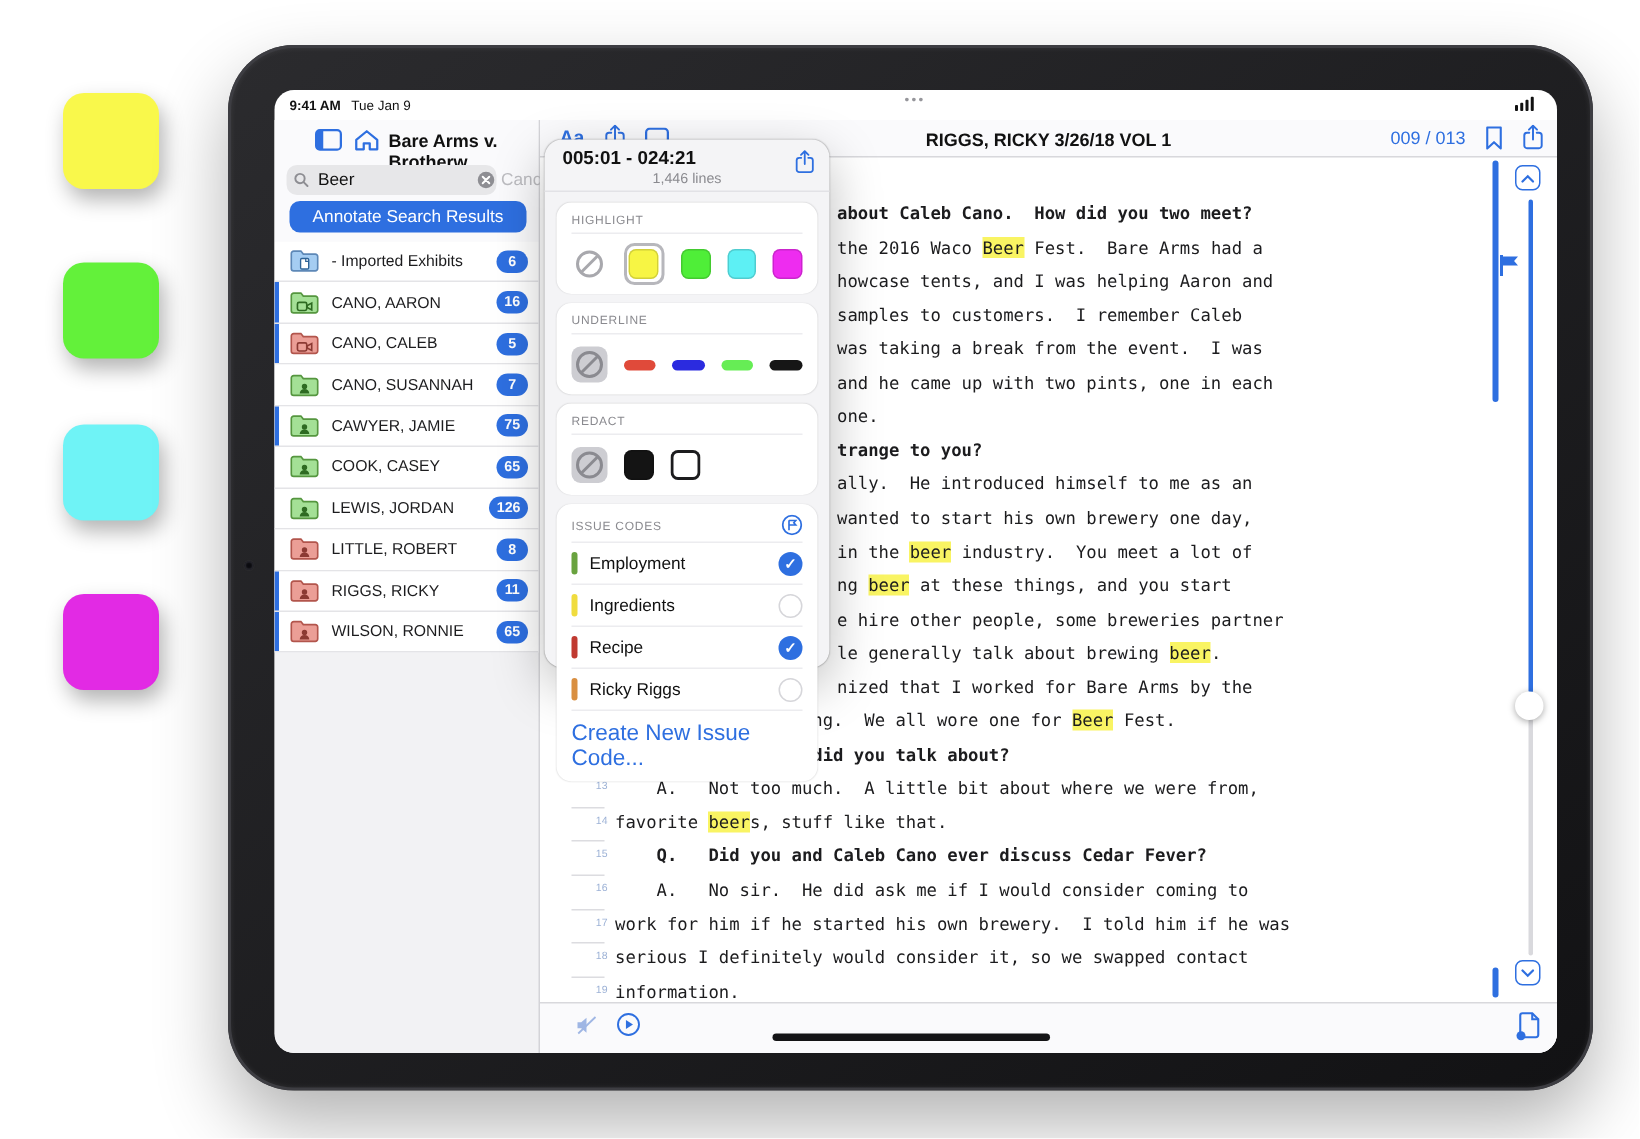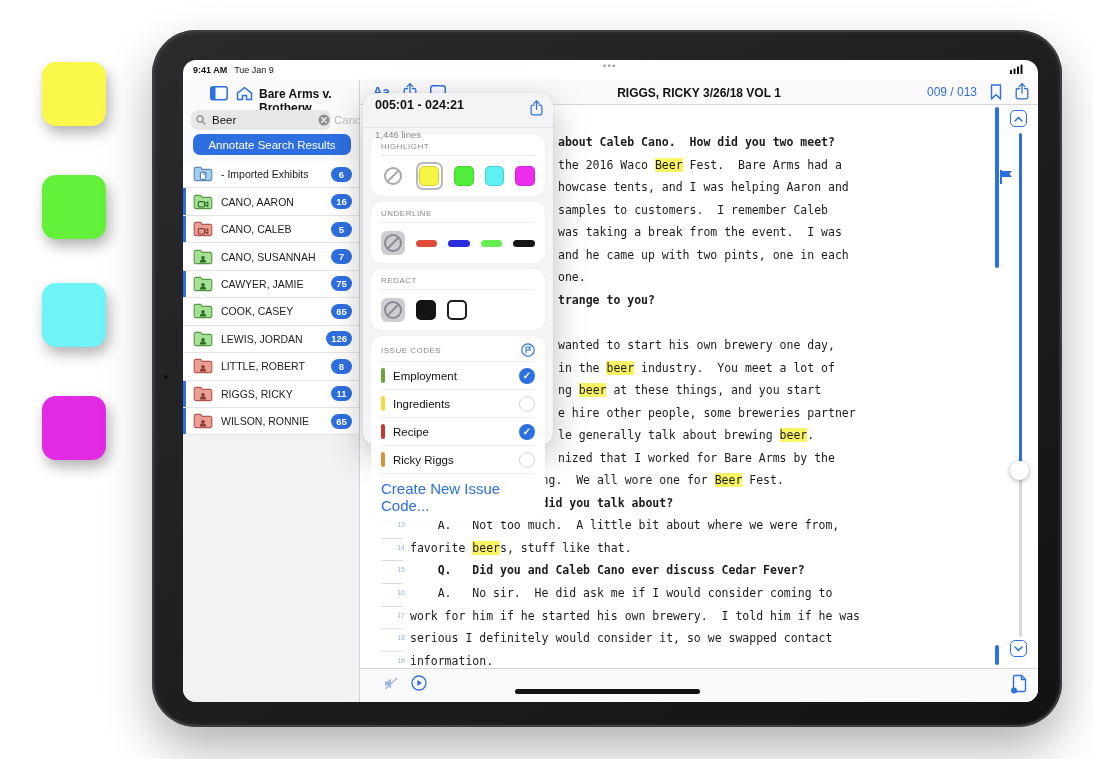--- a/index.html
+++ b/index.html
@@ -87,21 +87,21 @@
   .bb-left{position:absolute;left:24px;top:6px;display:flex;gap:12px;align-items:center;}
   .homebar{position:absolute;left:155px;top:20px;width:185px;height:5px;border-radius:3px;background:#141416;}
   .bb-right{position:absolute;right:10px;top:5px;}
 
   
   .popover{position:absolute;left:180px;top:33px;width:190px;height:352px;background:#f4f4f6;
       border-radius:12px;box-shadow:0 12px 34px rgba(0,0,0,.26), 0 0 1px rgba(0,0,0,.25);
       z-index:9;box-sizing:border-box;}
   .pp-head{position:relative;height:35px;border-bottom:1px solid #e2e2e6;padding:5px 12px 0;box-sizing:border-box;}
   .pp-range{font-size:12.5px;font-weight:bold;color:#111;}
-  .pp-lines{font-size:9.5px;color:#8a8a8f;margin-top:17px;}
+  .pp-lines{font-size:9.5px;color:#8a8a8f;margin-top:2px;text-align:center;}
   .pp-share{position:absolute;right:10px;top:7px;}
   .pp-body{padding:7px 8px 0;display:flex;flex-direction:column;gap:6px;}
   .pp-card{background:#fff;border-radius:10px;padding:7px 10px 7px;box-shadow:0 0 1px rgba(0,0,0,.12);}
   .pp-label{font-size:8px;letter-spacing:.5px;color:#8a8a8f;border-bottom:1px solid #ececef;
       padding-bottom:4px;}
   .sw-row{display:flex;align-items:center;gap:11px;margin-top:7px;height:26px;}
   .swatch{width:20px;height:20px;border-radius:5px;box-shadow:inset 0 0 0 1px rgba(0,0,0,.15);}
   .sel-ring{width:28px;height:28px;border:2px solid #b7b7bc;border-radius:7px;display:flex;
       align-items:center;justify-content:center;box-sizing:border-box;margin:-2px 0;}
   .none-chip{width:24px;height:24px;border-radius:6px;display:flex;align-items:center;justify-content:center;}
@@ -368,20 +368,21 @@
 
         <div class="transcript" id="transcript">
             <div class="t-text b" style="top: 30px; left: 198px;"><span>about Caleb Cano.  How did you two meet?</span></div>
             <div class="t-text" style="top: 52.55px; left: 198px;"><span>the 2016 Waco </span><span class="hl">Beer</span><span> Fest.  Bare Arms had a</span></div>
             <div class="t-text" style="top: 75.1px; left: 198px;"><span>howcase tents, and I was helping Aaron and</span></div>
             <div class="t-text" style="top: 97.65px; left: 198px;"><span>samples to customers.  I remember Caleb</span></div>
             <div class="t-text" style="top: 120.2px; left: 198px;"><span>was taking a break from the event.  I was</span></div>
             <div class="t-text" style="top: 142.75px; left: 198px;"><span>and he came up with two pints, one in each</span></div>
             <div class="t-text" style="top: 165.3px; left: 198px;"><span>one.</span></div>
             <div class="t-text b" style="top: 187.85px; left: 198px;"><span>trange to you?</span></div>
+            <div class="t-text" style="top: 210.4px; left: 198px;"><span>ally.  He introduced himself to me as an</span></div>
             <div class="t-text" style="top: 232.95px; left: 198px;"><span>wanted to start his own brewery one day,</span></div>
             <div class="t-text" style="top: 255.5px; left: 198px;"><span>in the </span><span class="hl">beer</span><span> industry.  You meet a lot of</span></div>
             <div class="t-text" style="top: 278.05px; left: 198px;"><span>ng </span><span class="hl">beer</span><span> at these things, and you start</span></div>
             <div class="t-text" style="top: 323.15px; left: 198px;"><span>le generally talk about brewing </span><span class="hl">beer</span><span>.</span></div>
             <div class="t-text" style="top: 300.6px; left: 198px;"><span>e hire other people, some breweries partner</span></div>
             <div class="t-text" style="top: 345.7px; left: 198px;"><span>nized that I worked for Bare Arms by the</span></div>
             <div class="t-tick" style="top: 365.25px;"></div>
             <div class="t-num" style="top: 371.25px;">11</div>
             <div class="t-text" style="top: 368.25px; left: 50px;"><span>t-shirt I was wearing.  We all wore one for </span><span class="hl">Beer</span><span> Fest.</span></div>
             <div class="t-tick" style="top: 387.8px;"></div>

